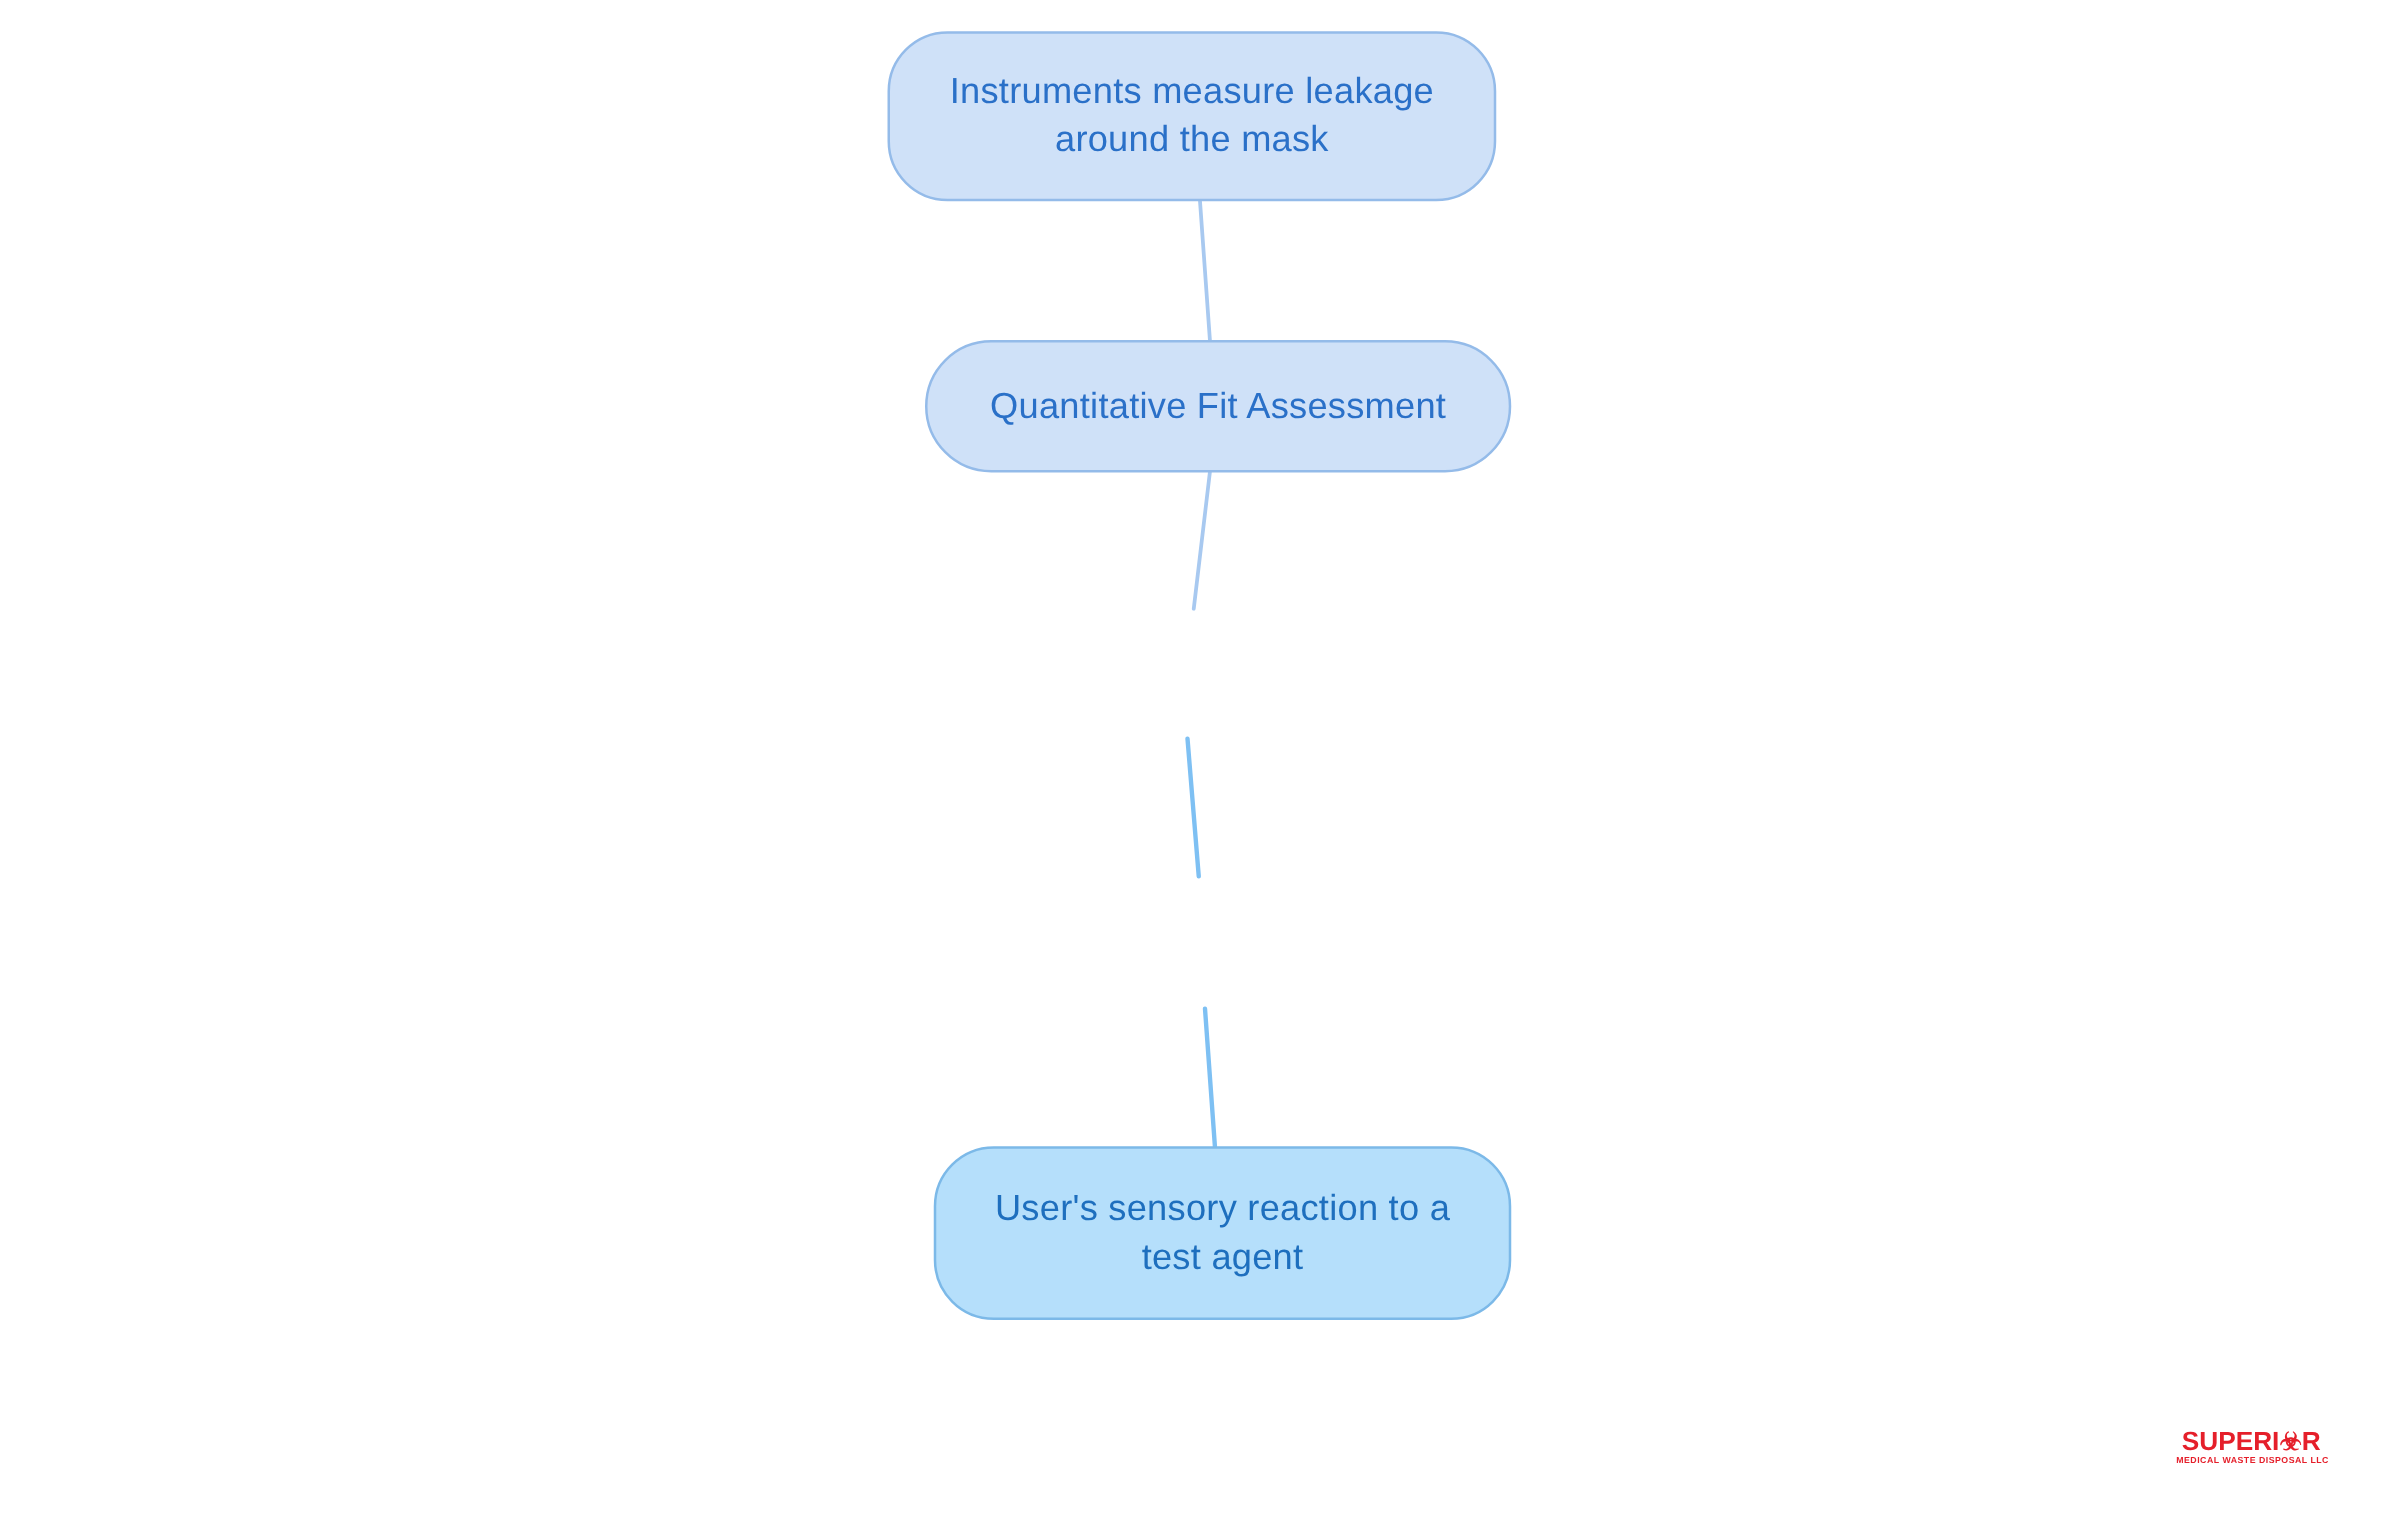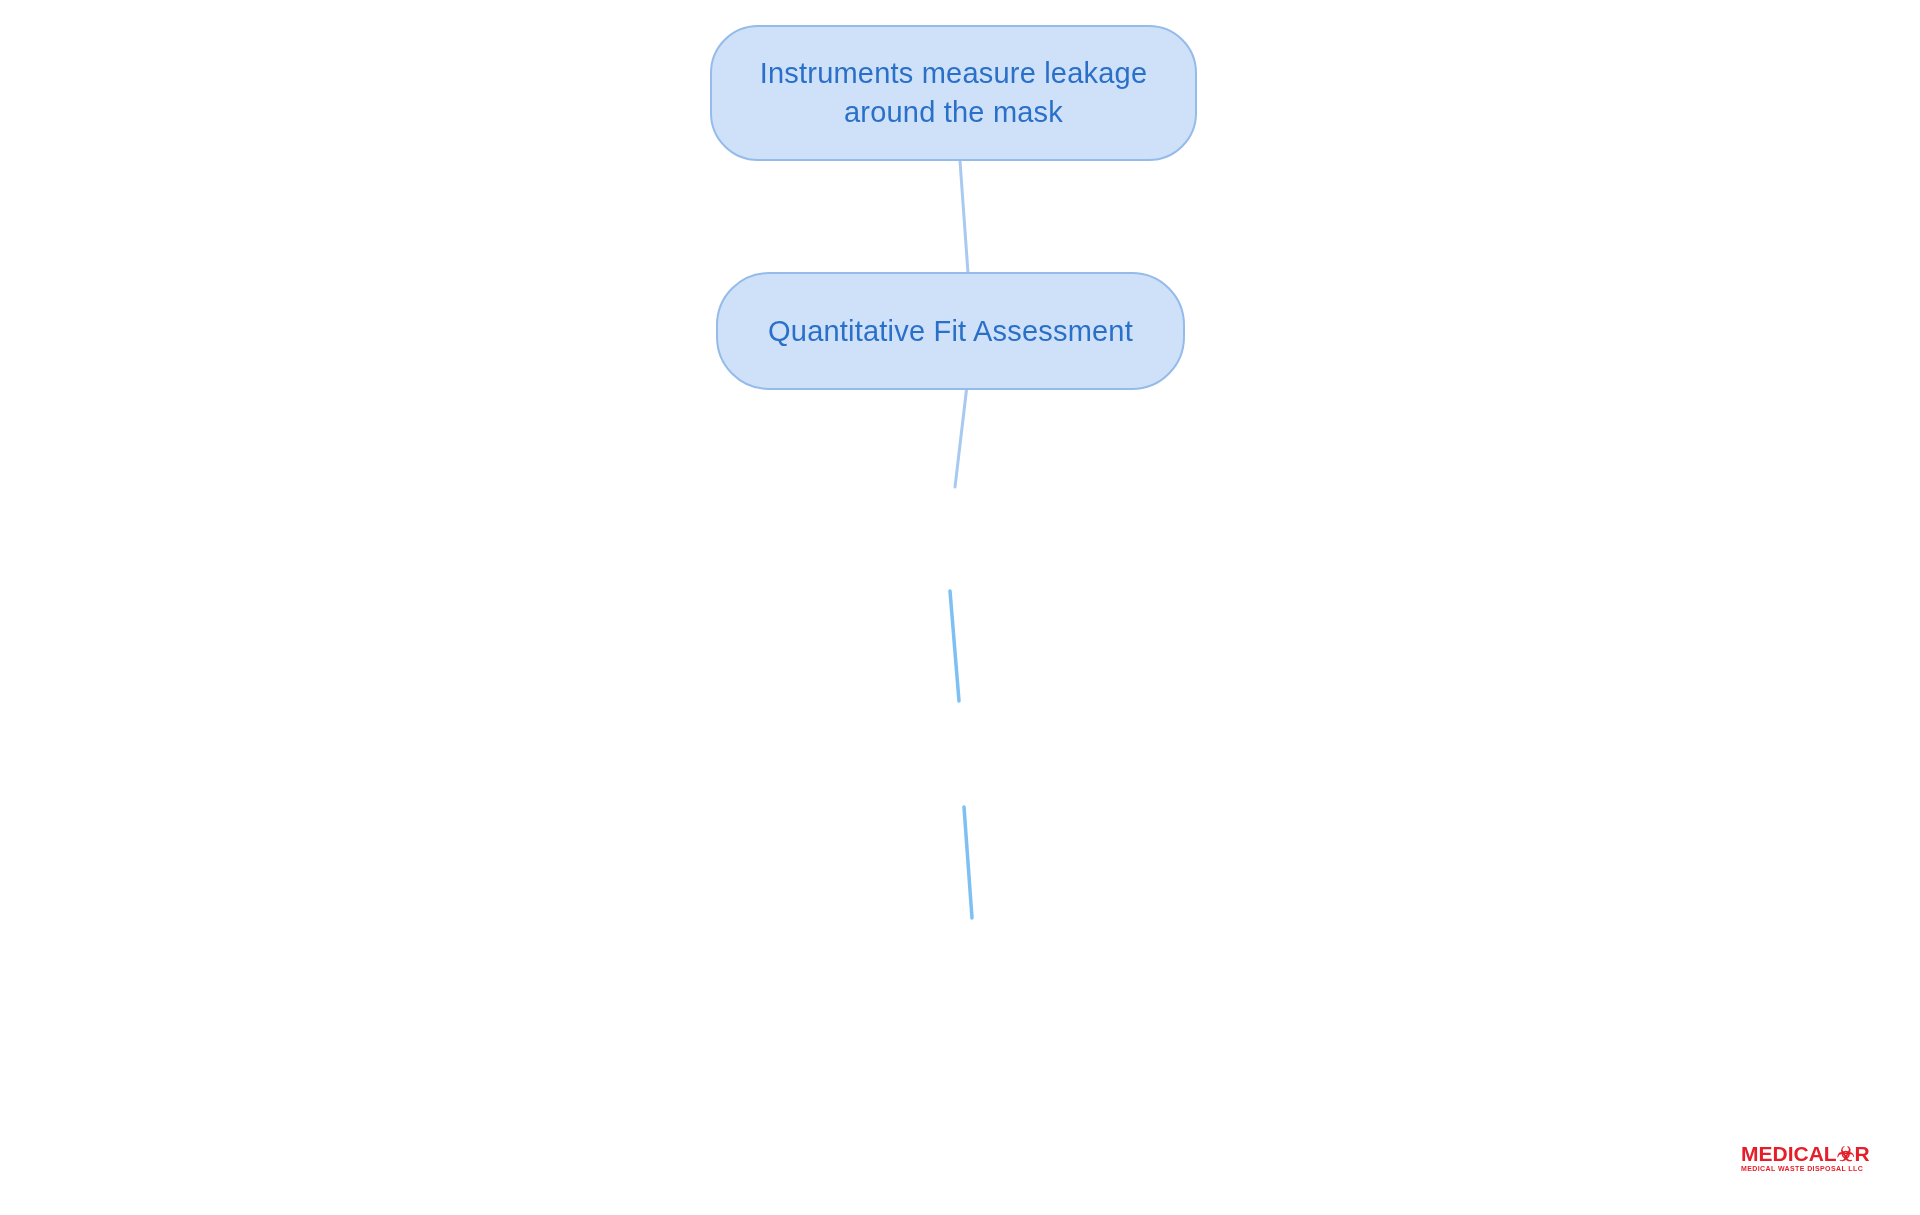--- a/index.html
+++ b/index.html
@@ -50,21 +50,21 @@
     border:2px solid var(--sky-border);
     color:var(--sky-text);
   }
   .node-root{
     background:var(--root-fill);
     border:2px solid var(--root-border);
     color:var(--root-text);
     box-shadow:0 1px 2px rgba(0,0,0,0.25);
   }
   #node-quant-detail{left:710px;top:25px;width:487px;height:136px;border-radius:48px;padding:0 31px;}
-  #node-quantitative{left:716px;top:272px;width:469px;height:118px;border-radius:53px;padding:0 24px;}
+  #node-quantitative{left:740px;top:272px;width:469px;height:106px;border-radius:53px;padding:0 24px;}
   #node-root{left:758px;top:485px;width:378px;height:107px;border-radius:53px;padding:0 20px;}
   #node-qualitative{left:748px;top:700px;width:430px;height:108px;border-radius:54px;padding:0 22px;}
   #node-qual-detail{left:747px;top:917px;width:462px;height:139px;border-radius:48px;padding:0 30px;}
   .watermark{
     position:absolute;left:1741px;top:1143px;z-index:3;
     width:120px;
     color:var(--watermark-red);
     text-align:center;
     line-height:1;
   }
@@ -101,19 +101,22 @@
   <div class="node node-periwinkle" id="node-quant-detail">
     <span>Instruments measure leakage around the mask</span>
   </div>
 
   <div class="node node-periwinkle" id="node-quantitative">
     <span>Quantitative Fit Assessment</span>
   </div>
 
 
 
+  <div class="node node-sky" id="node-qual-detail">
+    <span>User's sensory reaction to a test agent</span>
+  </div>
 
   <div class="watermark">
-    <div class="watermark-brand"><span>MEDICAL</span><span class="watermark-biohazard">☣</span><span>R</span></div>
+    <div class="watermark-brand"><span>SUPERI</span><span class="watermark-biohazard">☣</span><span>R</span></div>
     <div class="watermark-subtitle">MEDICAL WASTE DISPOSAL LLC</div>
   </div>
 
 </div>
 
 </body></html>

